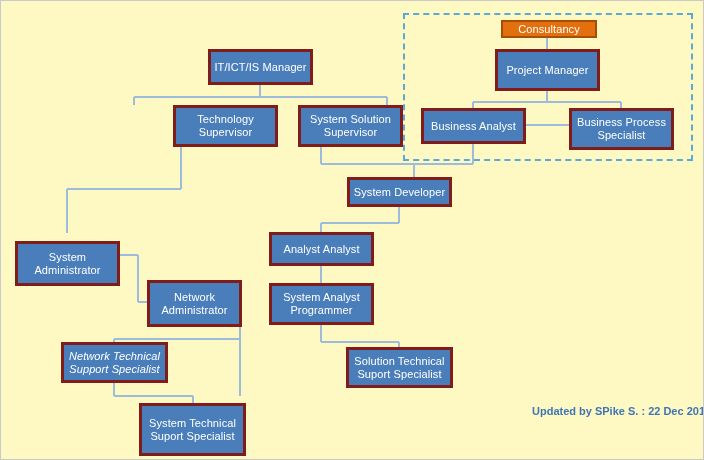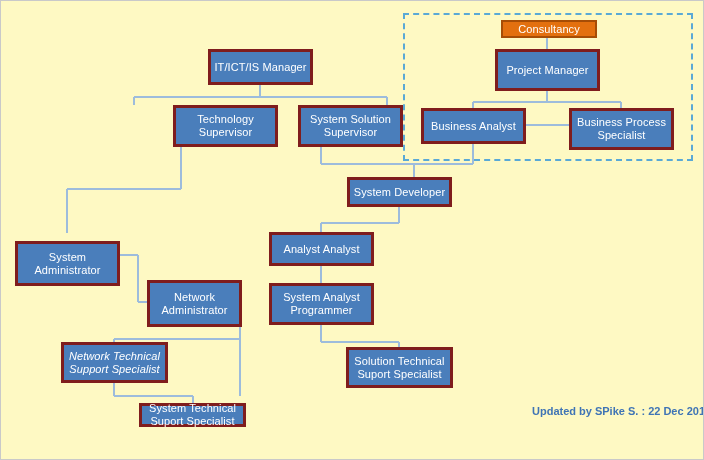--- a/index.html
+++ b/index.html
@@ -166,19 +166,19 @@
   </div>
 
   <div class="node" style="left:60px;top:341px;width:107px;height:41px;font-style:italic;">
     <span class="node-label">Network Technical Support Specialist</span>
   </div>
 
   <div class="node" style="left:345px;top:346px;width:107px;height:41px;align-items:center;">
     <span class="node-label">Solution Technical Suport Specialist</span>
   </div>
 
-  <div class="node" style="left:138px;top:402px;width:107px;height:24px;">
+  <div class="node" style="left:138px;top:402px;width:107px;height:53px;">
     <span class="node-label">System Technical Suport Specialist</span>
   </div>
 
   <div class="footer" style="left:531px;top:404px;">Updated by SPike S. : 22 Dec 2011</div>
 
 </div>
 
 </body></html>

